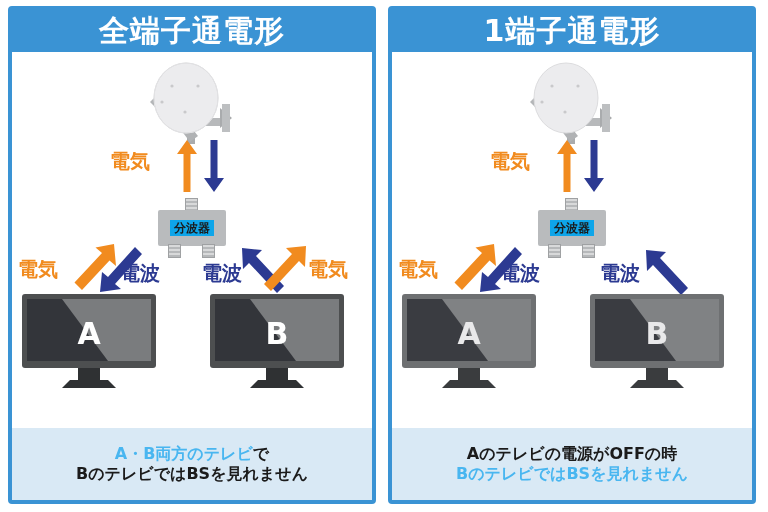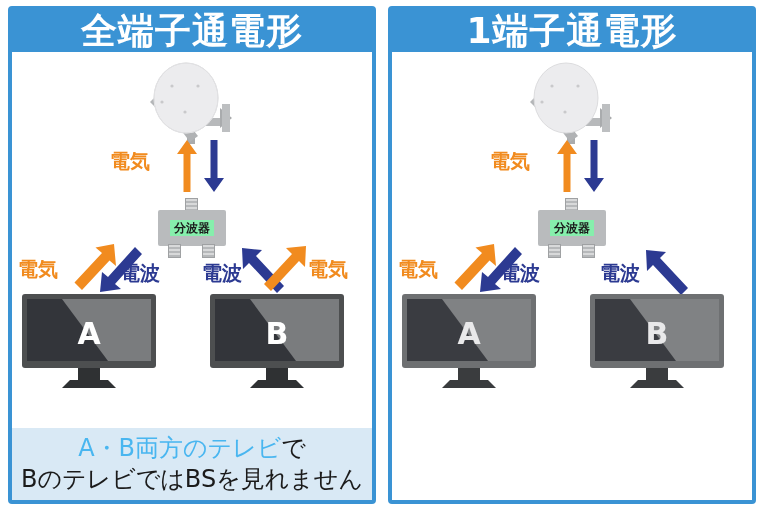--- a/index.html
+++ b/index.html
@@ -35,21 +35,21 @@
     flex-direction: column;
     overflow: hidden;
   }
   .panel-header {
     height: 42px;
     background: #3a93d4;
     color: #ffffff;
     display: flex;
     align-items: center;
     justify-content: center;
-    font-size: 36px;
+    font-size: 30px;
     font-weight: bold;
     letter-spacing: 1px;
     flex: 0 0 auto;
   }
   .panel-body {
     position: relative;
     flex: 1 1 auto;
     background: #ffffff;
     overflow: hidden;
   }
@@ -58,22 +58,22 @@
     background: #d9e9f5;
     height: 72px;
     display: flex;
     flex-direction: column;
     align-items: center;
     justify-content: center;
     line-height: 1.28;
     text-align: center;
   }
   .cap-line {
-    font-size: 24px;
-    font-weight: normal;
+    font-size: 16px;
+    font-weight: bold;
     white-space: nowrap;
   }
   .tx-blue { color: #49b6f0; }
   .tx-black { color: #1b1b1b; }
 
   
   .dish-wrap {
     position: absolute;
     left: 50%;
     top: 8px;
@@ -98,21 +98,21 @@
     width: 68px;
     height: 36px;
     background: #b9bbbd;
     border-radius: 2px;
     box-sizing: border-box;
     display: flex;
     align-items: center;
     justify-content: center;
   }
   .sp-label {
-    background: #86efac;
+    background: #0ea5e9;
     color: #1b1b1b;
     font-size: 12px;
     font-weight: bold;
     padding: 2px 4px;
     line-height: 1;
     letter-spacing: 0px;
   }
   .sp-port {
     position: absolute;
     width: 13px;
@@ -377,15 +377,23 @@
           <rect x="5" y="5" width="124" height="62" fill="#3a3c41"></rect>
           <path d="M40 5 L129 5 L129 67 L86 67 Z" fill="#808284"></path>
           <rect x="56" y="74" width="22" height="12" fill="#3a3c3e"></rect>
           <path d="M40 94 L94 94 L86 86 L48 86 Z" fill="#3a3c3e"></path>
         </svg>
         <span class="tv-letter">B</span>
       </div>
 
     </div>
 
+    <div class="panel-caption">
+      <div class="cap-line">
+        <span class="tx-black">Aのテレビの電源がOFFの時</span>
+      </div>
+      <div class="cap-line">
+        <span class="tx-blue">BのテレビではBSを見れません</span>
+      </div>
+    </div>
   </section>
 
 </div>
 
 </body></html>

